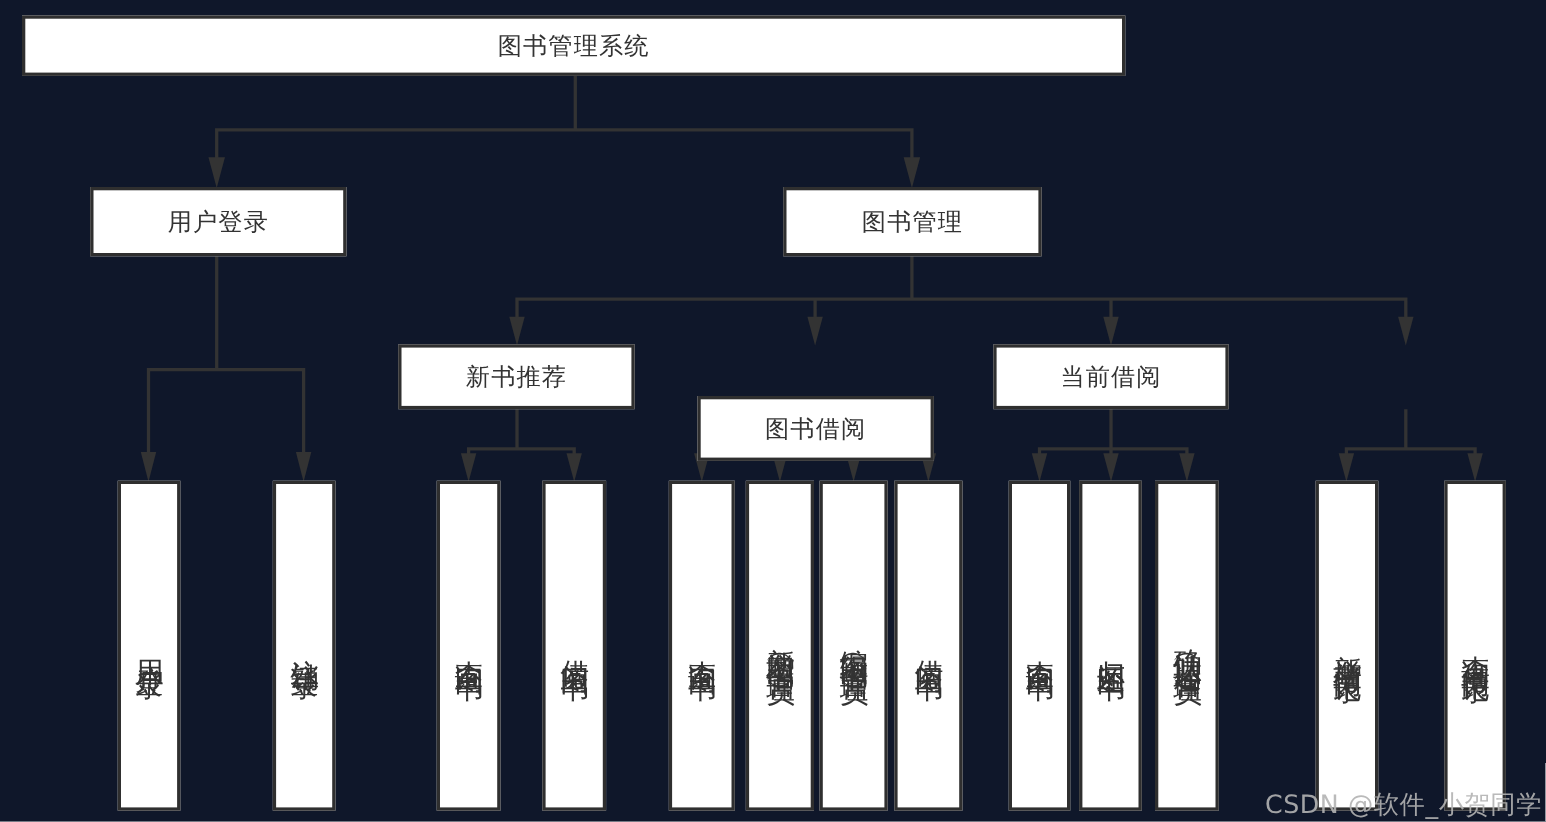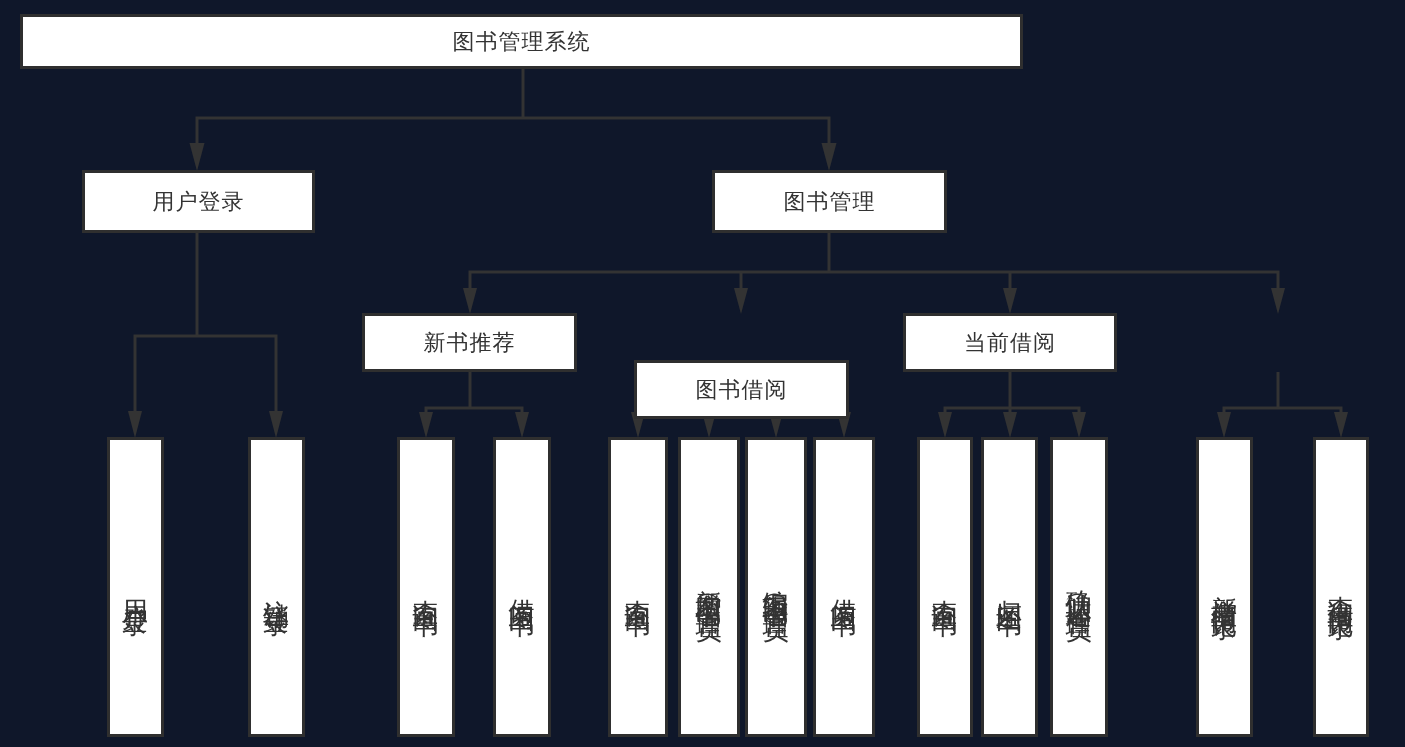--- a/index.html
+++ b/index.html
@@ -130,14 +130,15 @@
     <span class="vlabel">确认归还（管理员）</span>
   </div>
 
   <div class="node vnode" style="left:1196px;top:437px;width:57px;height:300px;">
     <span class="vlabel">新增借阅记录</span>
   </div>
   <div class="node vnode" style="left:1313px;top:437px;width:56px;height:300px;">
     <span class="vlabel">查询借阅记录</span>
   </div>
 
+  <div class="watermark">CSDN @软件_小贺同学</div>
 
 </div>
 
 </body></html>

